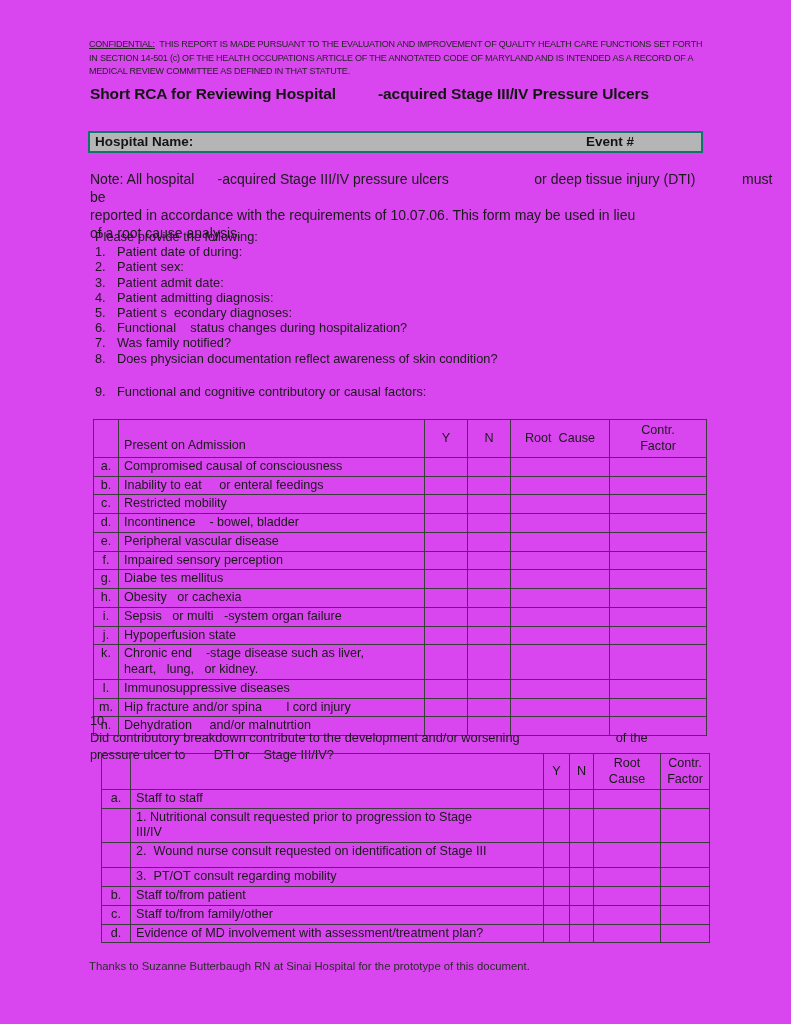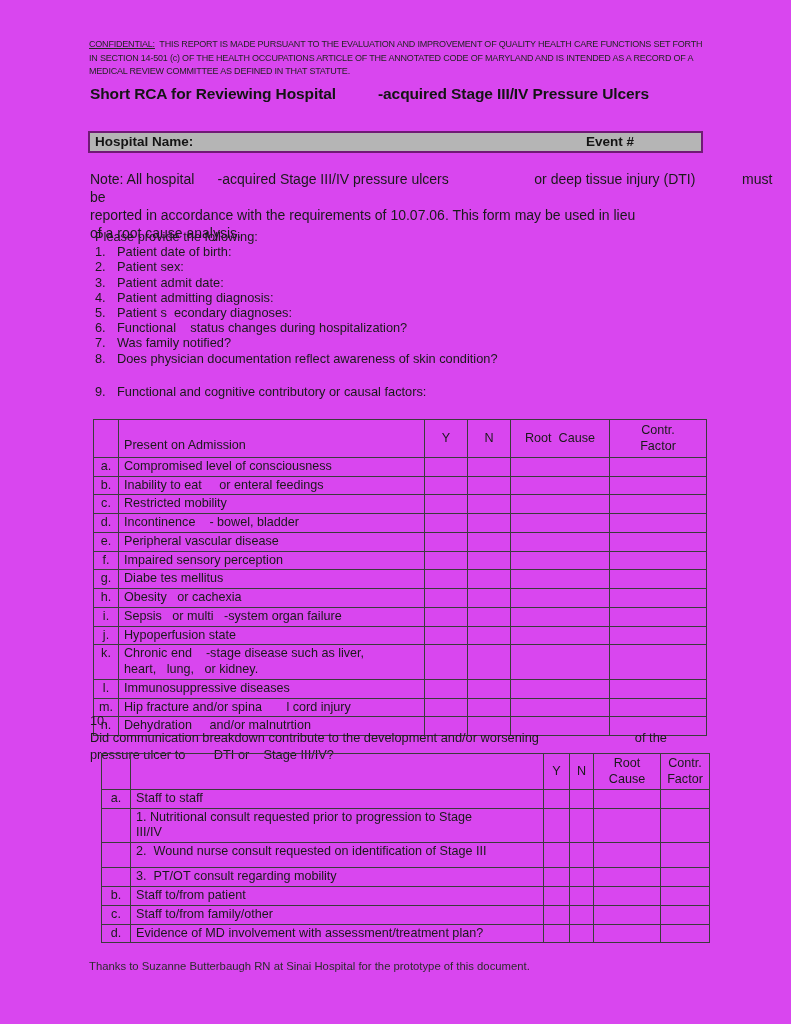--- a/index.html
+++ b/index.html
@@ -21,21 +21,21 @@
   
   .title {
     left:90px; top:85px; margin:0;
     font-size:15.5px; font-weight:700; letter-spacing:-0.1px; color:#141414;
     white-space:pre;
   }
 
   
   .graybar {
     left:88px; top:131px; width:611px; height:18px;
-    background:#b5b5b5; border:2px solid #701a75;
+    background:#b5b5b5; border:2px solid #0f766e;
   }
   .graybar span { position:absolute; top:1px; font-size:13.5px; font-weight:700; color:#141414; }
   .bar-left { left:5px; }
   .bar-right { left:496px; }
 
   
   .note { left:90px; top:170px; width:690px; font-size:14px; line-height:18px; }
 
   
   .checklist { left:95px; top:229px; width:620px; font-size:12.8px; line-height:15.2px; }
@@ -88,21 +88,21 @@
   </div>
 
   <div class="blk note pre">Note: All hospital      -acquired Stage III/IV pressure ulcers                      or deep tissue injury (DTI)            must be
 reported in accordance with the requirements of 10.07.06. This form may be used in lieu
 of a root cause analysis.</div>
 
   <div class="blk checklist">
     <div class="chk-intro">Please provide the following:</div>
     <div class="chk-item">
         <span class="chk-num">1.</span>
-        <span class="pre">Patient date of birth:</span>
+        <span class="pre">Patient date of during:</span>
       </div>
     <div class="chk-item">
         <span class="chk-num">2.</span>
         <span class="pre">Patient sex:</span>
       </div>
     <div class="chk-item">
         <span class="chk-num">3.</span>
         <span class="pre">Patient admit date:</span>
       </div>
     <div class="chk-item">
@@ -146,21 +146,21 @@
       <td></td>
       <td class="alignb">Present on Admission</td>
       <td class="c">Y</td>
       <td class="c">N</td>
       <td class="c pre">Root  Cause</td>
       <td class="c pre">Contr.
 Factor</td>
     </tr>
     <tr class="r">
           <td class="c">a.</td>
-          <td class="pre">Compromised level of consciousness</td>
+          <td class="pre">Compromised causal of consciousness</td>
           <td></td>
           <td></td>
           <td></td>
           <td></td>
         </tr>
     <tr class="r">
           <td class="c">b.</td>
           <td class="pre">Inability to eat     or enteral feedings</td>
           <td></td>
           <td></td>
@@ -262,21 +262,21 @@
           <td></td>
           <td></td>
           <td></td>
           <td></td>
         </tr>
   </tbody>
     </table>
 
   <div class="blk q q10">
       <span class="q-num">10.</span>
-      <span class="pre">Did communication breakdown contribute to the development and/or worsening                           of the
+      <span class="pre">Did contributory breakdown contribute to the development and/or worsening                           of the
 pressure ulcer to        DTI or    Stage III/IV?</span>
     </div>
 
   <table class="blk t2">
     <colgroup>
         <col style="width:29px">
         <col style="width:413px">
         <col style="width:26px">
         <col style="width:24px">
         <col style="width:67px">

